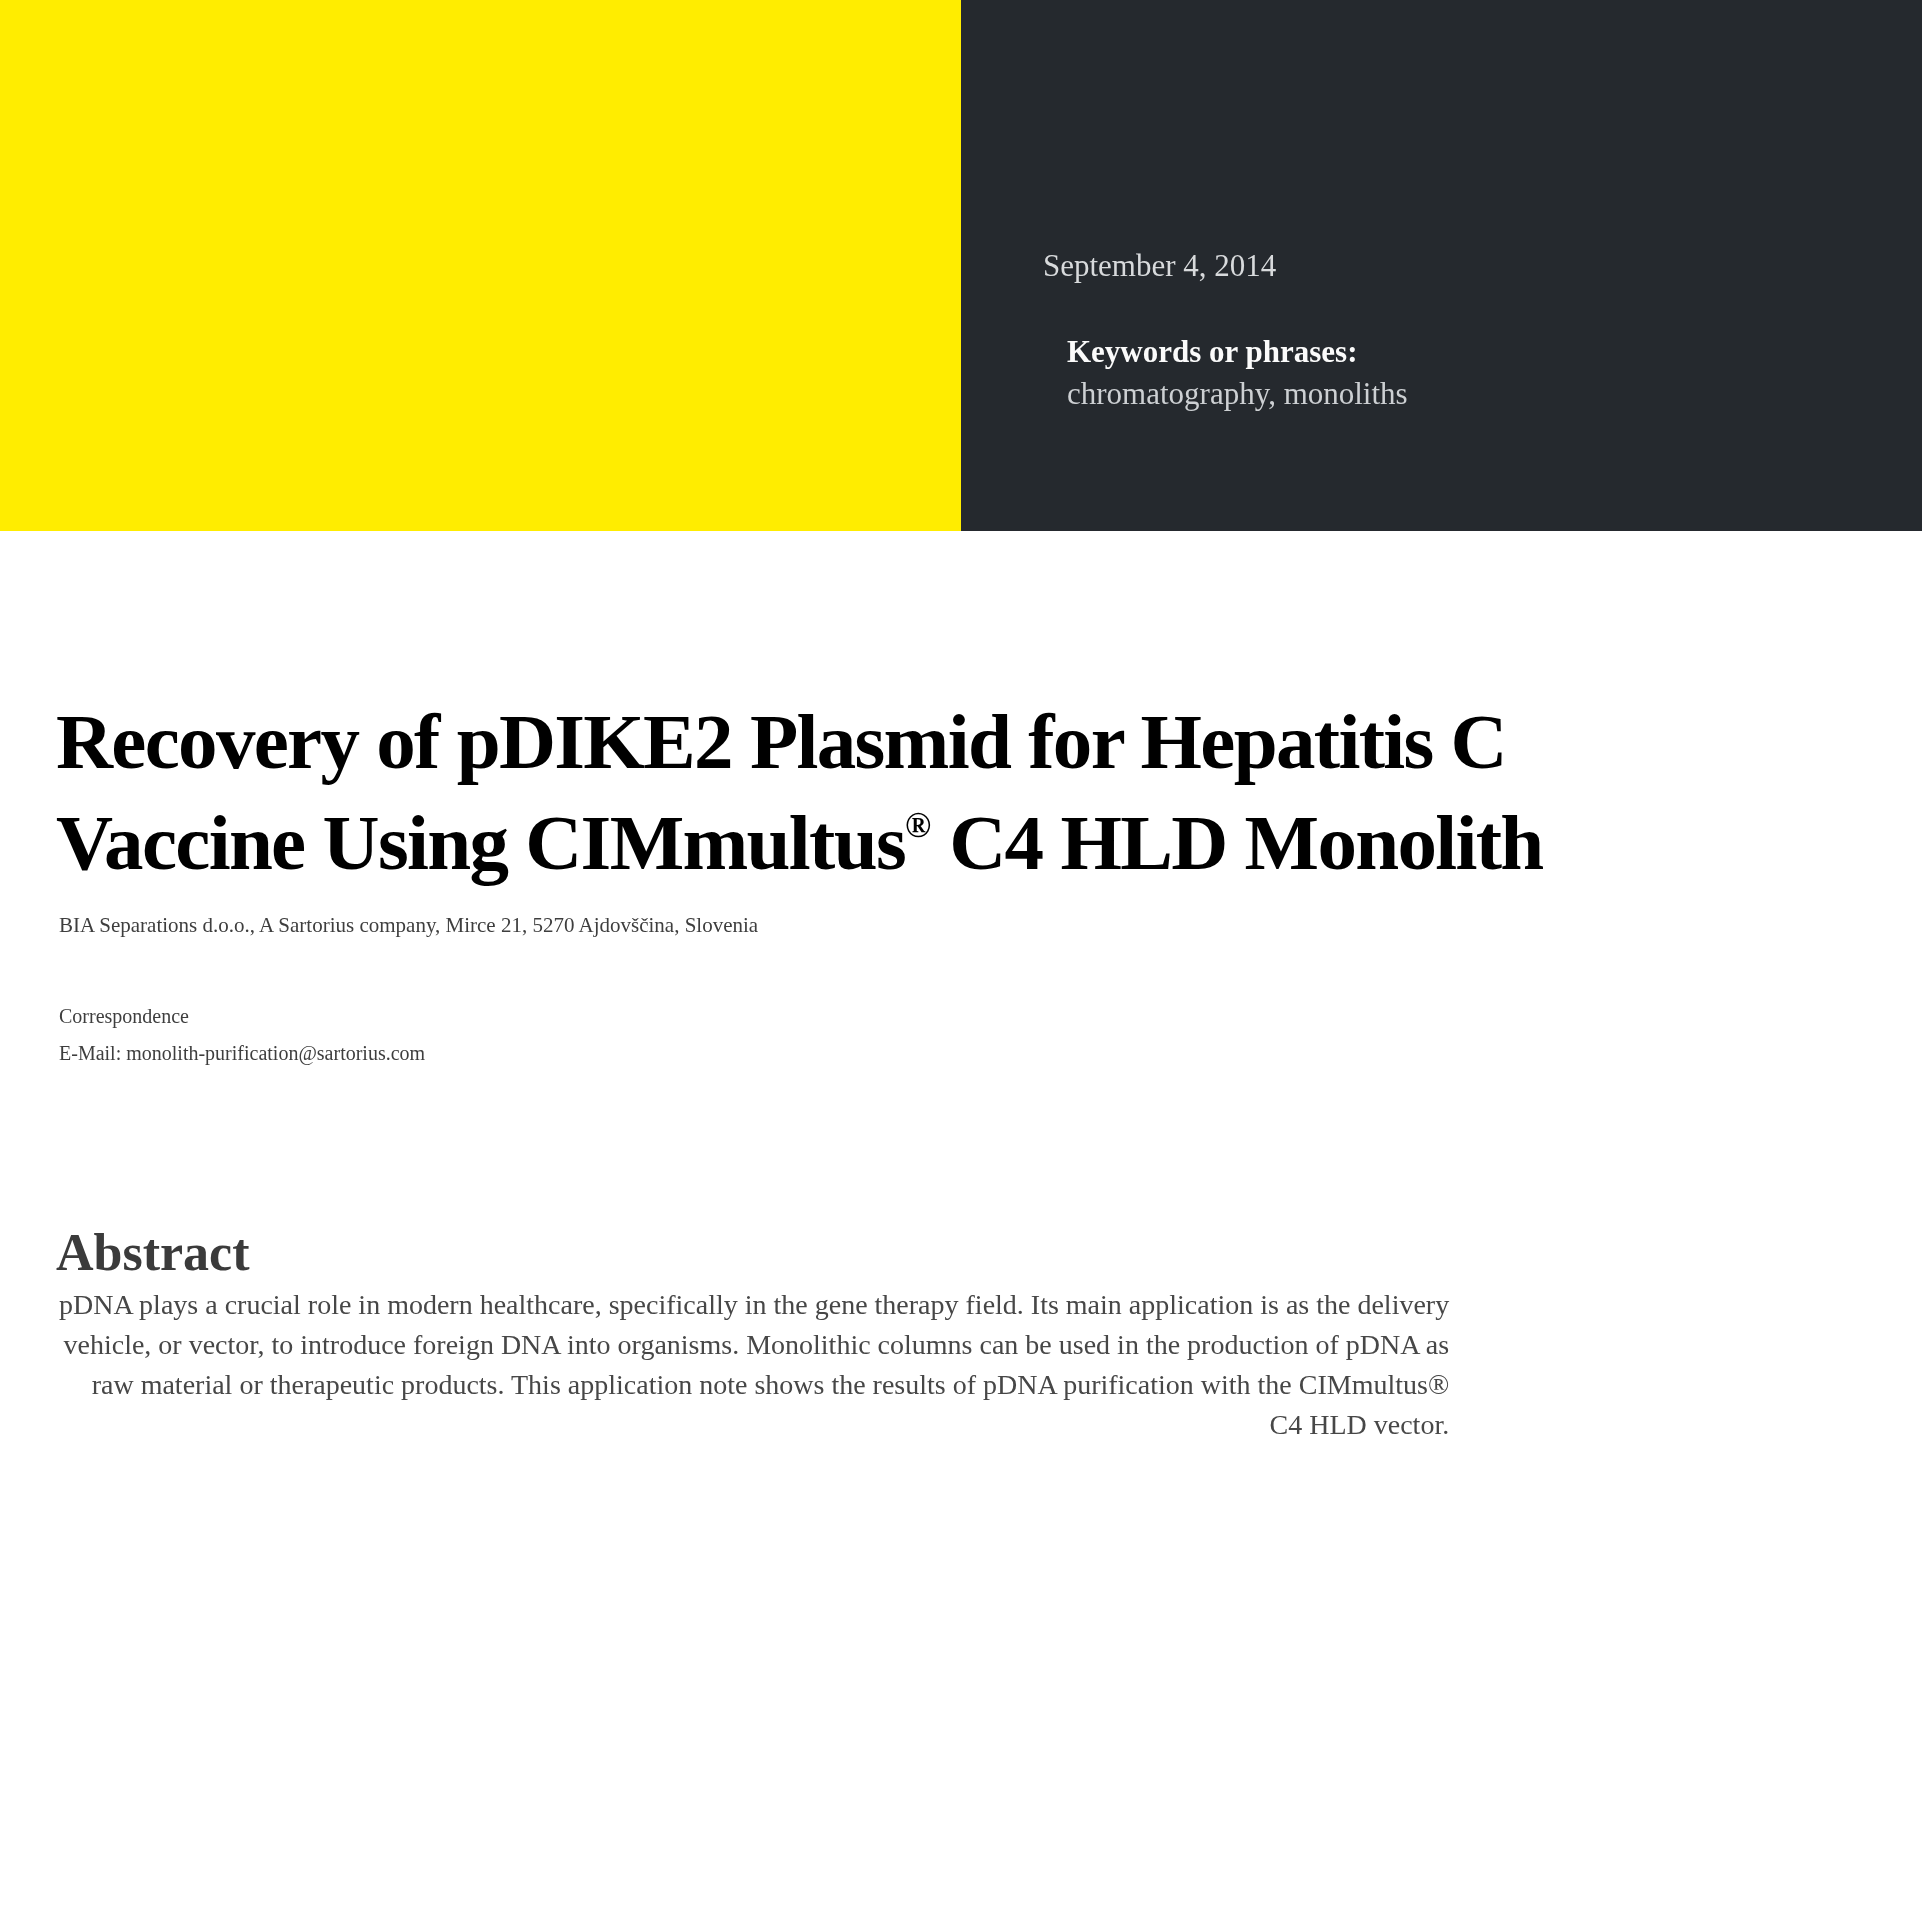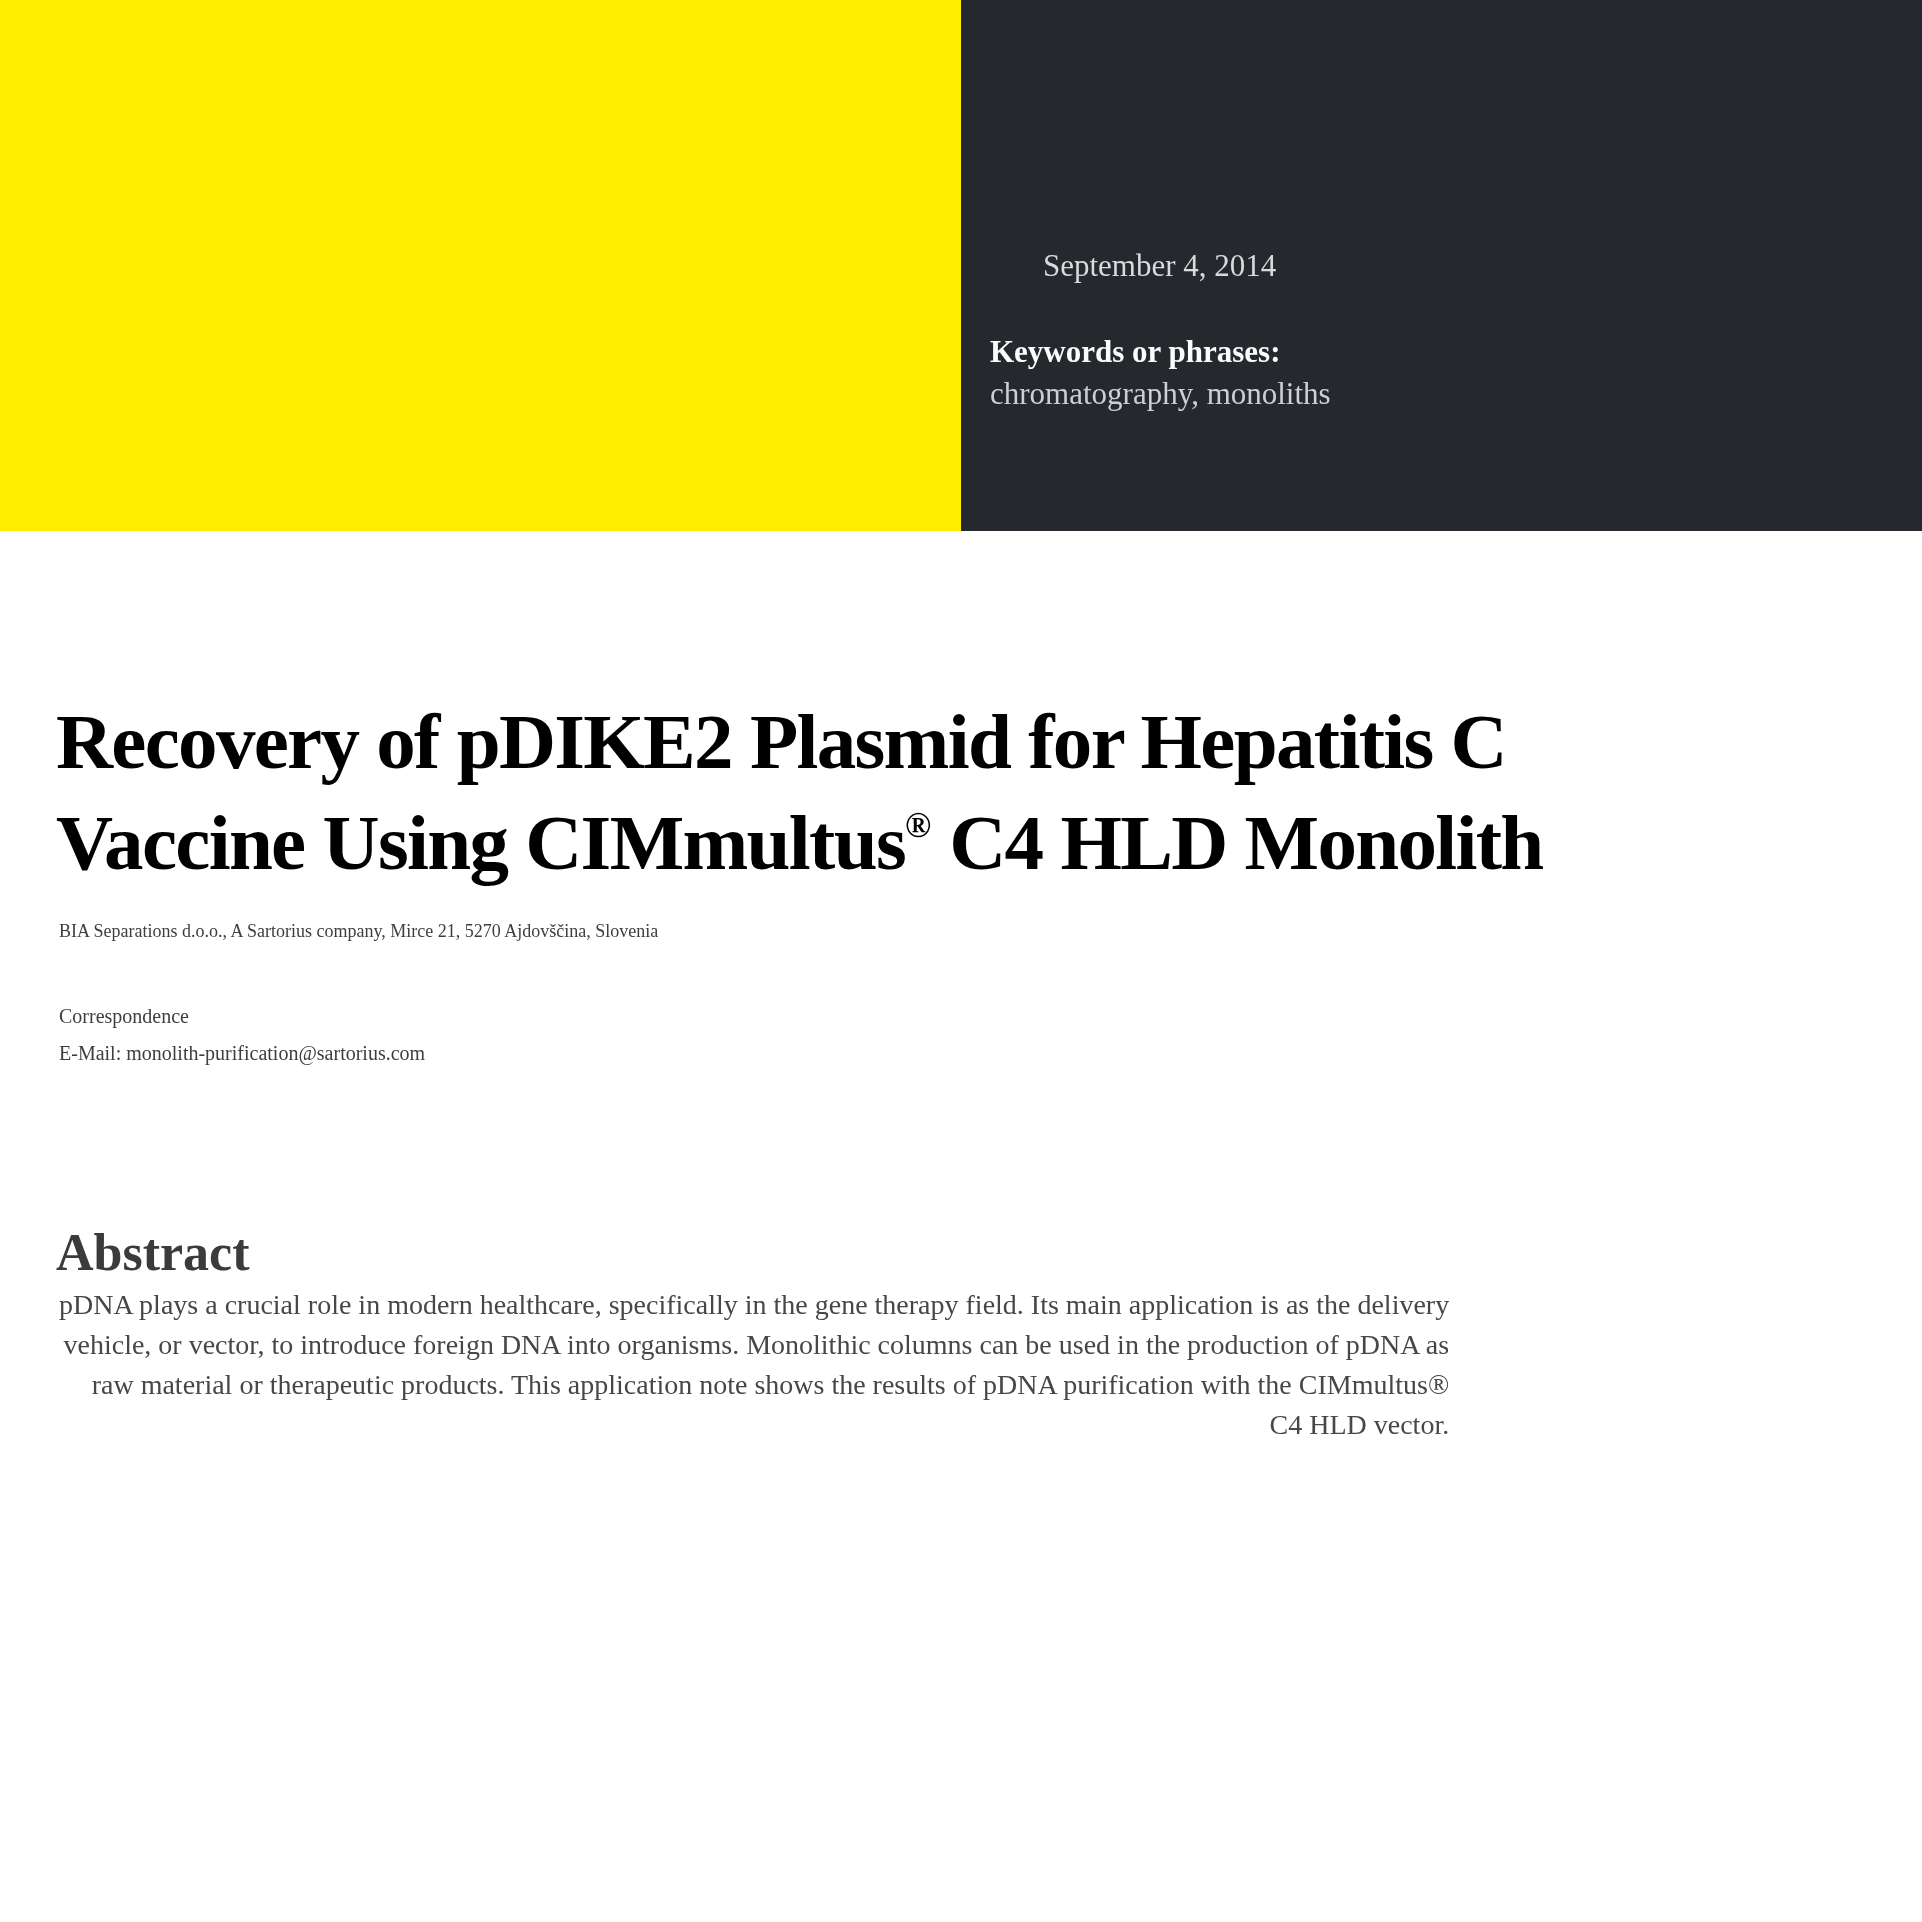--- a/index.html
+++ b/index.html
@@ -17,39 +17,39 @@
   
   .band { position: absolute; top: 0; left: 0; width: 1923px; height: 531px; }
   .band-yellow { position: absolute; left: 0; top: 0; width: 961px; height: 531px; background: #FFED00; }
   .band-dark   { position: absolute; left: 961px; top: 0; width: 962px; height: 531px; background: #25292E; }
 
   .date {
     position: absolute; left: 1043px; top: 247px;
     font-size: 31px; line-height: 37px; color: #D8DADC;
   }
   .keywords {
-    position: absolute; left: 990px; top: 331px;
+    position: absolute; left: 1067px; top: 331px;
     font-size: 31px; line-height: 42px; color: #CDD0D3;
   }
   .keywords .kw-label { font-weight: bold; color: #FBFBFB; }
 
   
   .doc-title {
     position: absolute; left: 56px; top: 638px;
     font-size: 79px; line-height: 101px; letter-spacing: -1.7px;
     color: #000000; white-space: nowrap;
   }
   .doc-title sup.reg {
     font-size: 35px; letter-spacing: 0;
     position: relative; top: -5px; vertical-align: super; line-height: 0;
   }
 
   .affiliation {
     position: absolute; left: 59px; top: 911px;
-    font-size: 18px; line-height: 29px; color: #3E3E3E; white-space: nowrap; margin-top: 6px;
+    font-size: 21px; line-height: 29px; color: #3E3E3E; white-space: nowrap;
   }
 
   .correspondence {
     position: absolute; left: 59px; top: 998px;
     font-size: 20px; line-height: 37px; color: #3E3E3E;
   }
 
   .abstract-heading {
     position: absolute; left: 56px; top: 1184px;
     font-size: 52px; line-height: 52px; color: #3B3B3B;

